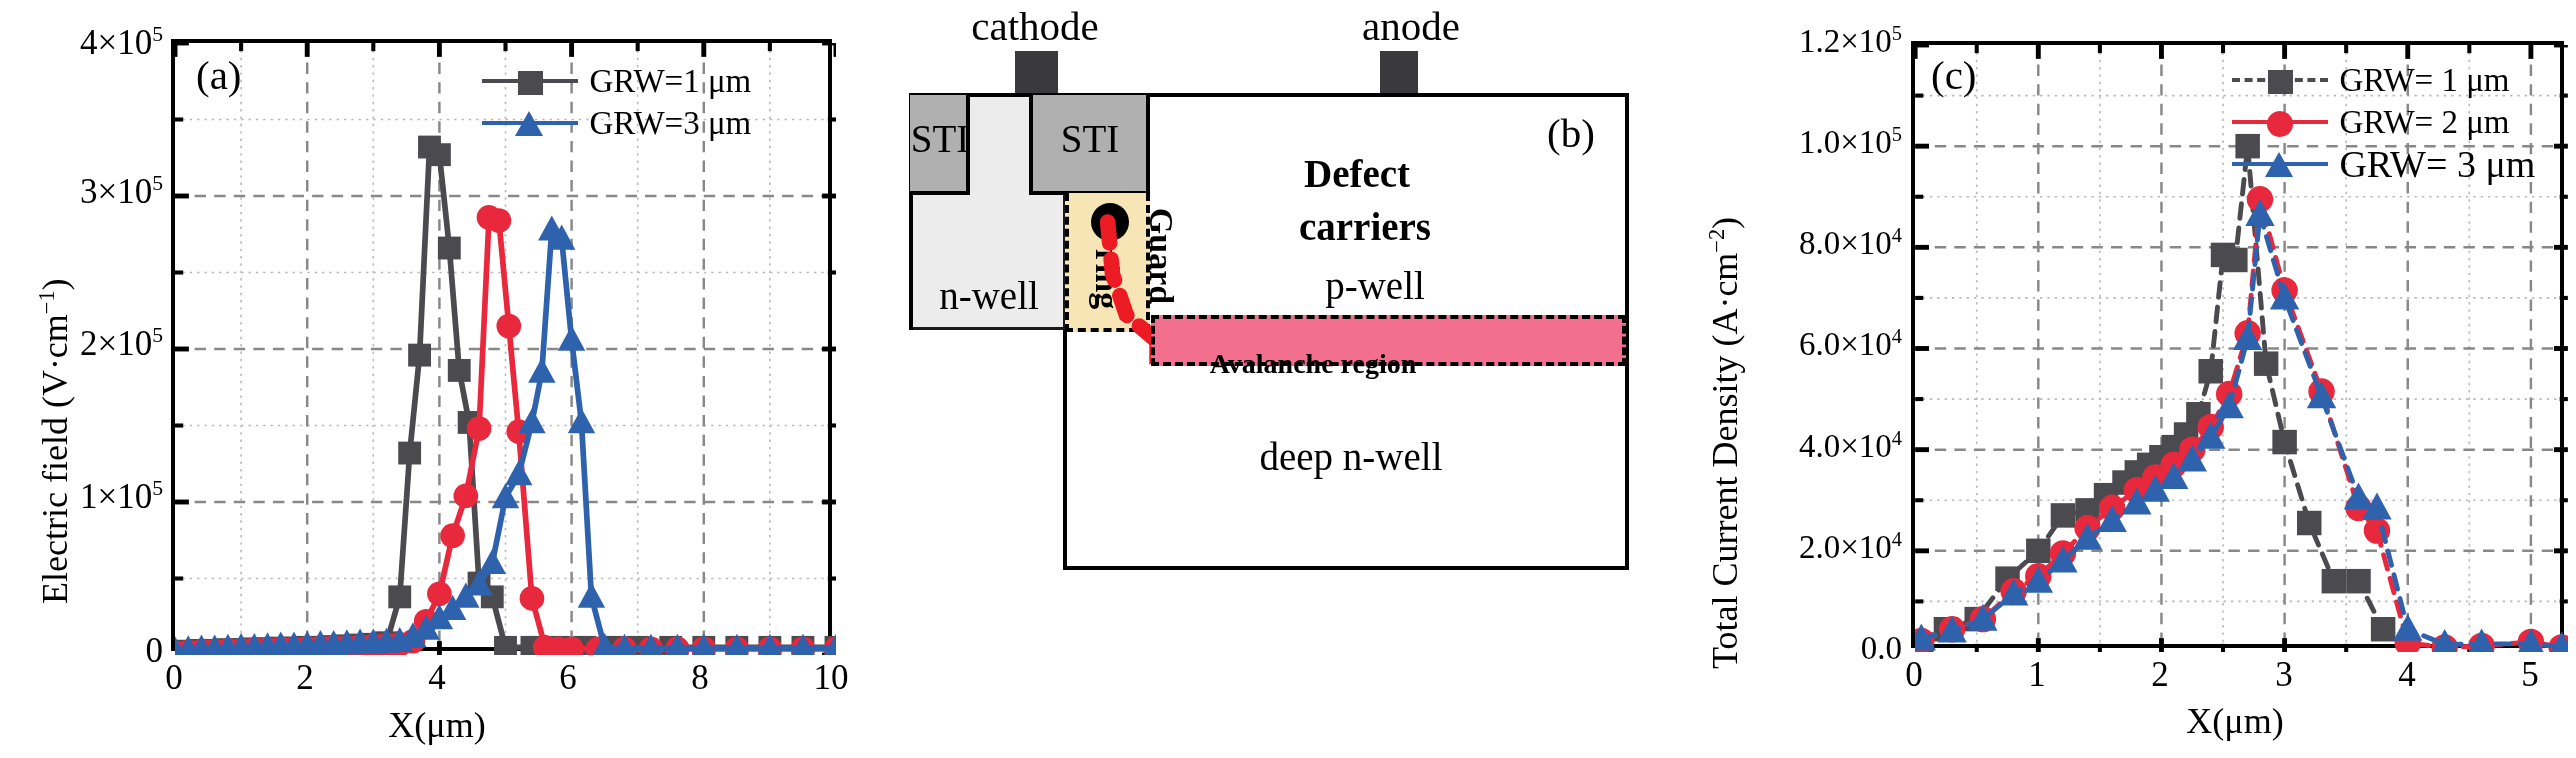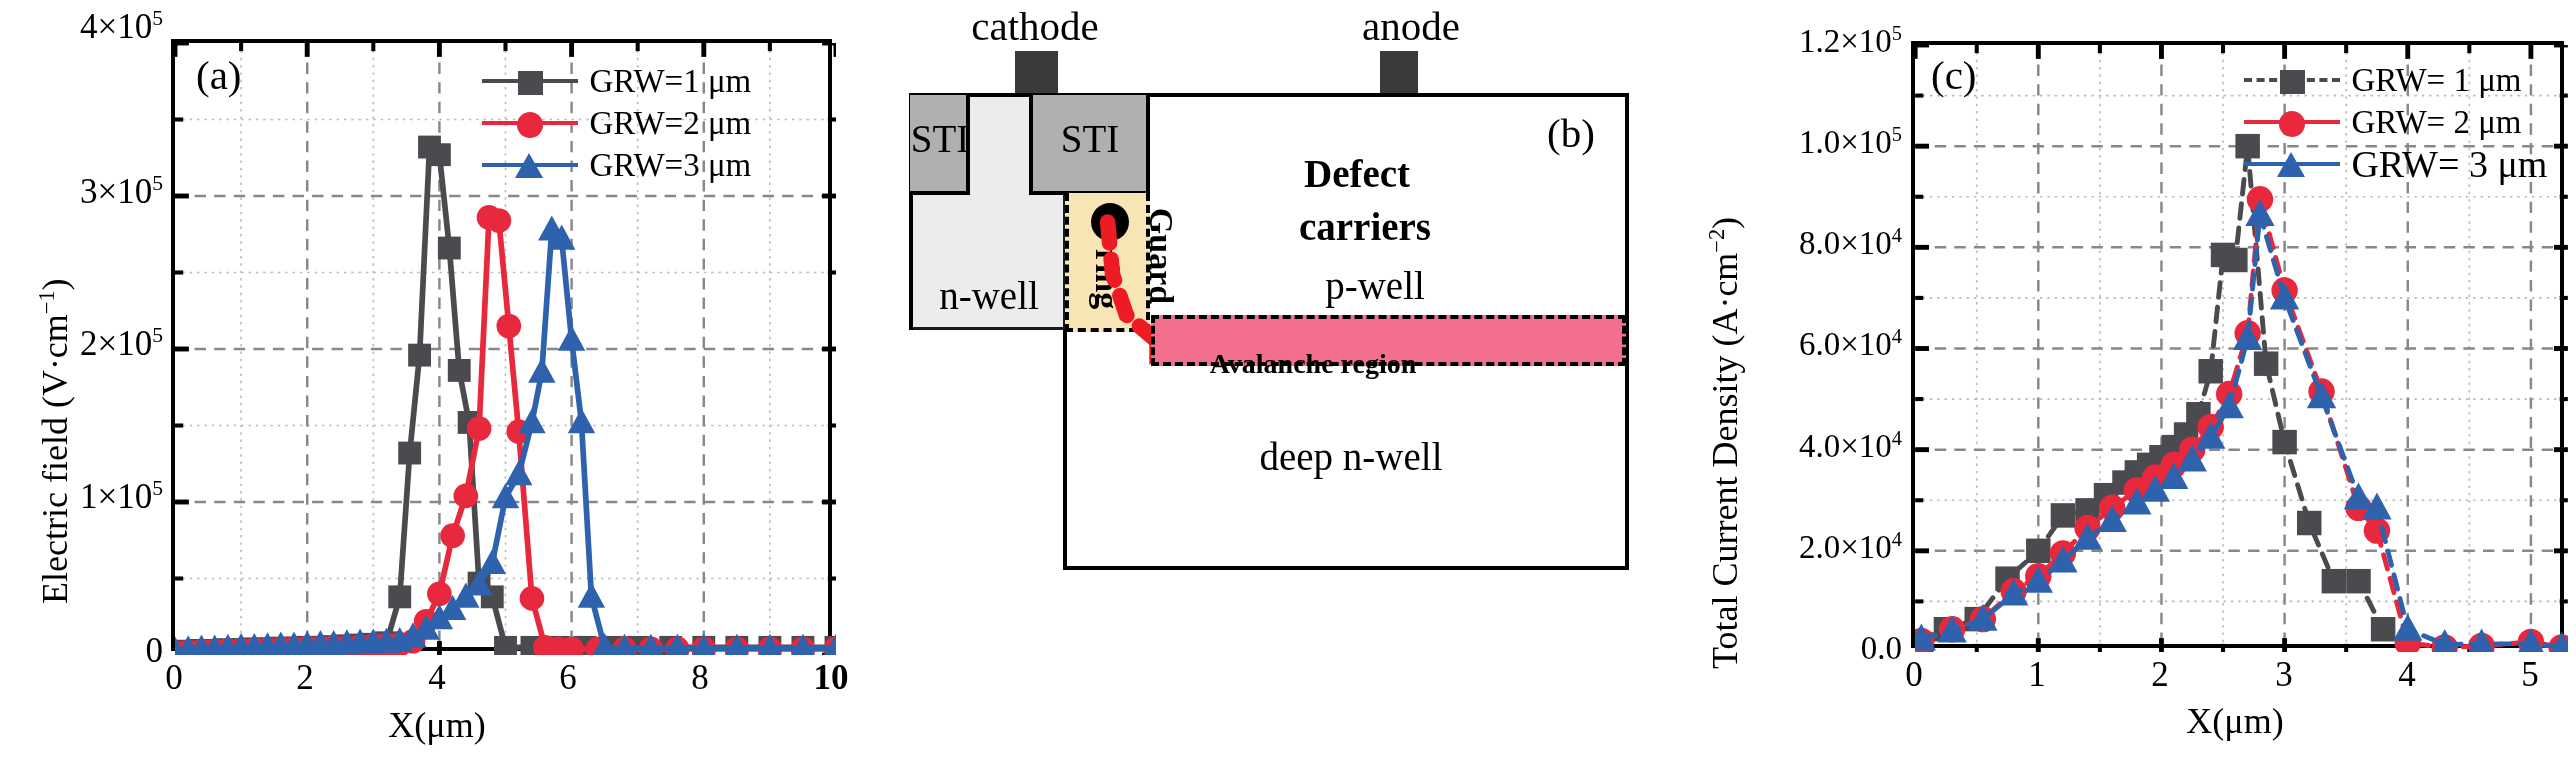--- a/index.html
+++ b/index.html
@@ -55,21 +55,21 @@
     </div>
     <div class="ytick" style="top:497px;width:163px;left:0;font-size:35px;">
       <span>1×10</span><sup>5</sup>
     </div>
     <div class="ytick" style="top:344px;width:163px;left:0;font-size:35px;">
       <span>2×10</span><sup>5</sup>
     </div>
     <div class="ytick" style="top:192px;width:163px;left:0;font-size:35px;">
       <span>3×10</span><sup>5</sup>
     </div>
-    <div class="ytick" style="top:27px;width:163px;left:0;font-size:35px;">
+    <div class="ytick" style="top:43px;width:163px;left:0;font-size:35px;">
       <span>4×10</span><sup>5</sup>
     </div>
 
     <div class="plotbox" style="left:171px;top:39px;width:661px;height:612px;">
       <svg class="plotsvg" width="661" height="612" viewBox="0 0 810 750">
           <g>
             <line x1="0" x2="810" y1="656.25" y2="656.25" stroke="#bbb" stroke-width="2" stroke-dasharray="3 6"></line>
             <line x1="0" x2="810" y1="468.75" y2="468.75" stroke="#bbb" stroke-width="2" stroke-dasharray="3 6"></line>
             <line x1="0" x2="810" y1="281.25" y2="281.25" stroke="#bbb" stroke-width="2" stroke-dasharray="3 6"></line>
             <line x1="0" x2="810" y1="93.75" y2="93.75" stroke="#bbb" stroke-width="2" stroke-dasharray="3 6"></line>
@@ -260,39 +260,33 @@
     <div class="ptag" style="left:196px;top:51px;font-size:41px;">(a)</div>
 
     <div class="legend" style="left:482px;top:60px;">
       <div class="legrow">
         <div class="legline" style="border-color:#4a4a4f;">
           <span class="legmark" style="width:24.5px;height:24.5px;background:#4a4a4f;left:36px;top:-12.2px;"></span>
         </div>
         <span class="legtxt" style="font-size:33px;">GRW=1 μm</span>
       </div>
       <div class="legrow">
-        <div class="legline" style="border-color:#e8283c;">
-          <span class="legmark" style="width:26px;height:26px;border-radius:50%;background:#e8283c;left:35px;top:-13px;"></span>
-        </div>
-        <span class="legtxt" style="font-size:33px;">GRW=2 μm</span>
-      </div>
-      <div class="legrow">
         <div class="legline" style="border-color:#2f62ad;">
           <span class="legmark" style="width:0;height:0;border-left:14.7px solid transparent;border-right:14.7px solid transparent;border-bottom:25px solid #2f62ad;left:33px;top:-14px;"></span>
         </div>
         <span class="legtxt" style="font-size:33px;">GRW=3 μm</span>
       </div>
     </div>
 
     <div class="xtick" style="left:174px;top:658px;font-size:35px;">0</div>
     <div class="xtick" style="left:305px;top:658px;font-size:35px;">2</div>
     <div class="xtick" style="left:437px;top:658px;font-size:35px;">4</div>
     <div class="xtick" style="left:568px;top:658px;font-size:35px;">6</div>
     <div class="xtick" style="left:700px;top:658px;font-size:35px;">8</div>
-    <div class="xtick" style="left:831px;top:658px;font-size:35px;font-weight:bold;">10</div>
+    <div class="xtick" style="left:831px;top:658px;font-size:35px;">10</div>
 
     <div class="axlabel" style="left:437px;top:704px;transform:translateX(-50%);font-size:36px;">X(μm)</div>
   </div>
 
   <div class="panel" style="left:849px;top:0;width:824px;height:758px;">
 
     <div class="dgtext" style="left:186px;top:1.6px;transform:translateX(-50%);font-size:41px;">cathode</div>
     <div class="dgtext" style="left:549px;top:1.6px;transform:translateX(-50%);font-size:41px;margin-left:13px;">anode</div>
 
     <div class="dgbox" style="left:166px;top:51px;width:43px;height:44px;background:#3a3a3c;"></div>
@@ -515,21 +509,21 @@
           <polygon points="603.7735849056604,697.35 585.7735849056604,730.35 621.7735849056604,730.35" fill="#2f62ad"></polygon>
           <polygon points="649.0566037735849,715.95 631.0566037735849,748.95 667.0566037735849,748.95" fill="#2f62ad"></polygon>
           <polygon points="694.3396226415093,715.33 676.3396226415093,748.33 712.3396226415093,748.33" fill="#2f62ad"></polygon>
           <polygon points="754.7169811320755,715.33 736.7169811320755,748.33 772.7169811320755,748.33" fill="#2f62ad"></polygon>
           <polygon points="792.4528301886793,719.05 774.4528301886793,752.05 810.4528301886793,752.05" fill="#2f62ad"></polygon>
         </svg>
     </div>
 
     <div class="ptag" style="left:258px;top:51px;font-size:41px;">(c)</div>
 
-    <div class="legend" style="left:571px;top:59px;">
+    <div class="legend" style="left:559px;top:59px;">
       <div class="legrow">
         <div class="legline" style="border-color:#4a4a4f;border-top-style:dashed;">
           <span class="legmark" style="width:24.5px;height:24.5px;background:#4a4a4f;left:36px;top:-12.2px;"></span>
         </div>
         <span class="legtxt" style="font-size:33px;">GRW= 1 μm</span>
       </div>
       <div class="legrow">
         <div class="legline" style="border-color:#e8283c;">
           <span class="legmark" style="width:26px;height:26px;border-radius:50%;background:#e8283c;left:35px;top:-13px;"></span>
         </div>

